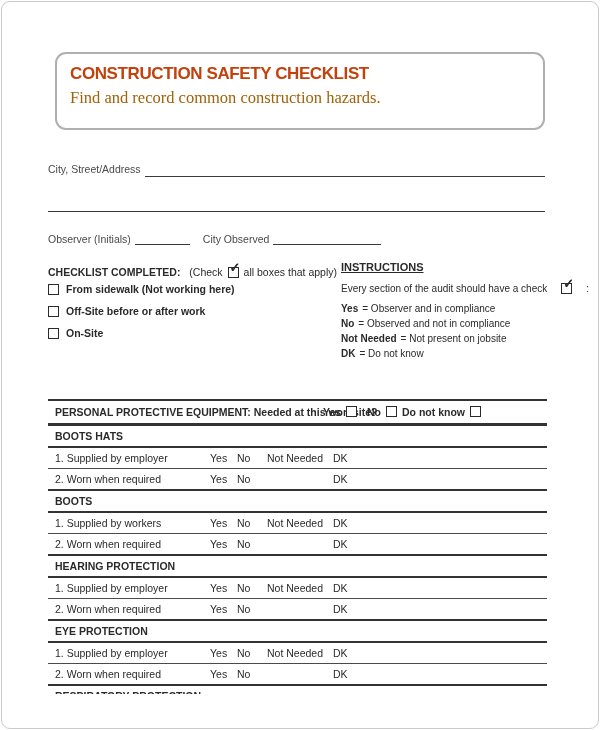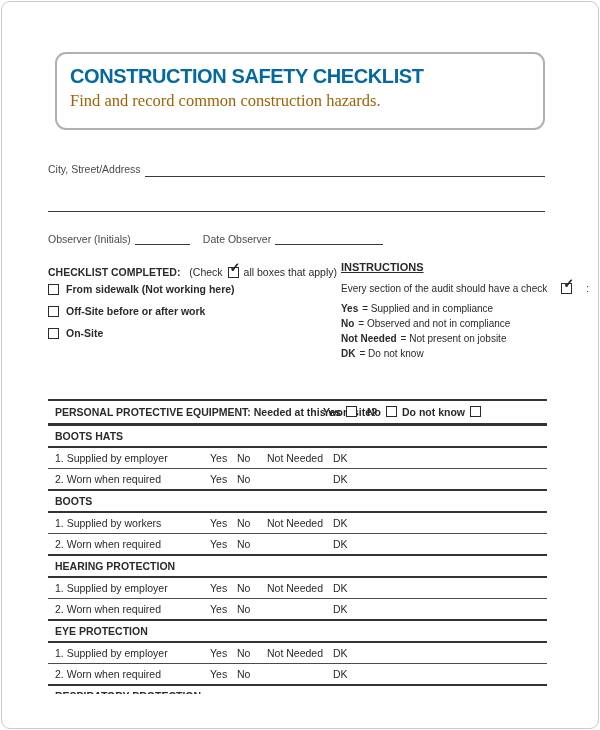--- a/index.html
+++ b/index.html
@@ -10,21 +10,21 @@
   .frame {
     position:absolute; left:1px; top:1px; right:1px; bottom:1px;
     border:1.5px solid #cbcbcb; border-radius:9px; pointer-events:none;
   }
   
   .header-card {
     position:absolute; left:55px; top:52px; width:490px; height:78px;
     border:2px solid #b0b0b0; border-radius:11px; box-sizing:border-box;
     padding:11px 0 0 13px; background:#fff;
   }
-  .title { color:#0369a1; font-size:20px; font-weight:bold; letter-spacing:-0.4px; line-height:1.1; }
+  .title { color:#c2410c; font-size:17px; font-weight:bold; letter-spacing:-0.4px; line-height:1.1; }
   .subtitle { color:#a16207; font-family:"Liberation Serif", serif; font-size:16.5px; margin-top:4px; }
   
   .field-label { font-size:10.5px; color:#4a4a4a; white-space:nowrap; }
   .address-row { position:absolute; left:48px; top:163px; width:497px; display:flex; align-items:flex-start; gap:4px; }
   .input-line { border-bottom:1.2px solid #3a3a3a; height:13px; }
   .address-row .input-line { flex:1; }
   .full-line { position:absolute; left:48px; top:198px; width:497px; height:13px; border-bottom:1.2px solid #3a3a3a; }
   .observer-row { position:absolute; left:48px; top:231px; display:flex; align-items:flex-end; }
   .observer-row .l1 { width:55px; margin-left:4px; }
   .observer-row .l2 { width:108px; margin-left:4px; }
@@ -73,21 +73,21 @@
 
   <div class="address-row">
     <span class="field-label">City, Street/Address</span>
     <div class="input-line"></div>
   </div>
   <div class="full-line"></div>
 
   <div class="observer-row">
     <span class="field-label">Observer (Initials)</span>
     <div class="input-line l1"></div>
-    <span class="field-label date-lab">Date Observer</span>
+    <span class="field-label date-lab">City Observed</span>
     <div class="input-line l2"></div>
   </div>
 
   <div class="cc">
     <div class="cc-heading">
       <span class="bold">CHECKLIST COMPLETED:</span>&nbsp;
       <span>(Check</span>
       <span class="checkglyph">
           <span class="check">✓</span>
         </span>
@@ -112,21 +112,21 @@
     <div class="ins-intro">
       <span>Every section of the audit should have a check</span>
       <span class="checkglyph">
           <span class="check">✓</span>
         </span>
       <span>:</span>
     </div>
     <div class="ins-defs">
       <div class="def">
         <span class="bold">Yes</span>
-        <span>= Supplied and in compliance</span>
+        <span>= Observer and in compliance</span>
       </div>
       <div class="def">
         <span class="bold">No</span>
         <span>= Observed and not in compliance</span>
       </div>
       <div class="def">
         <span class="bold">Not Needed</span>
         <span>= Not present on jobsite</span>
       </div>
       <div class="def">

